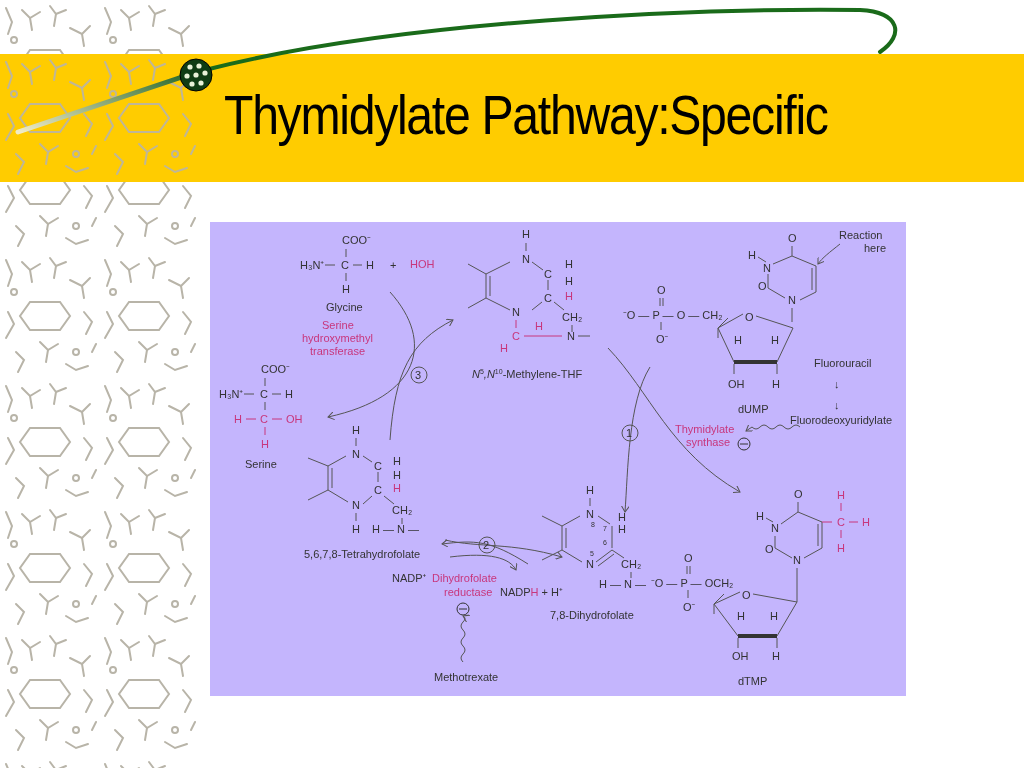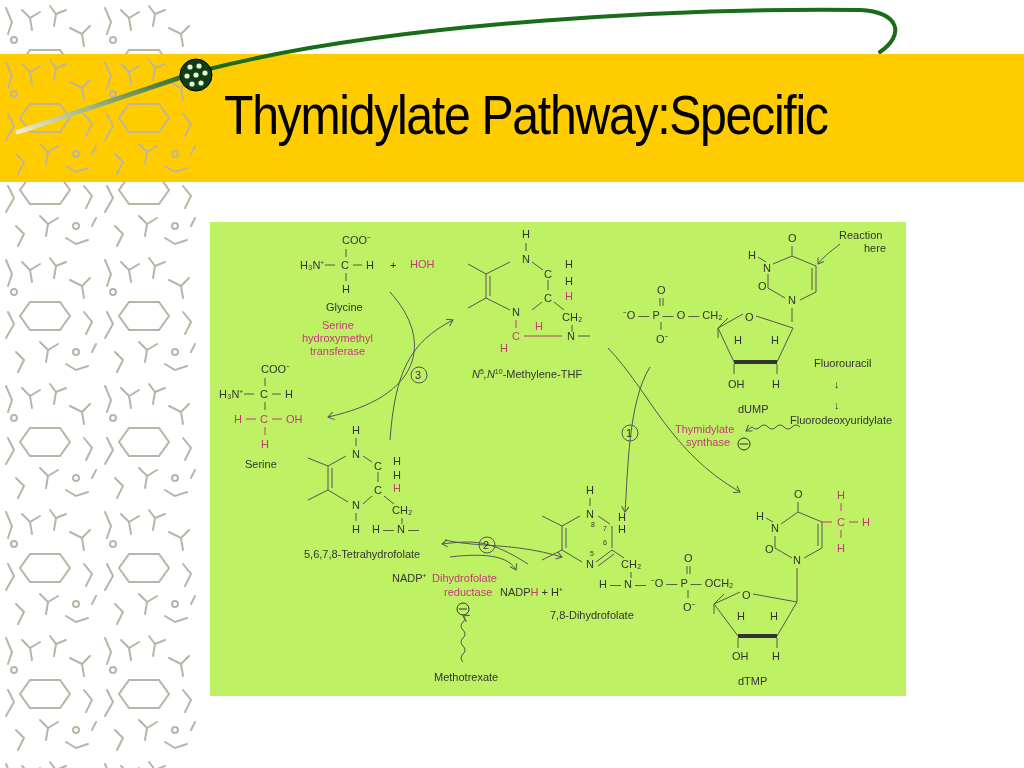--- a/index.html
+++ b/index.html
@@ -2,21 +2,21 @@
 <html><head>
 <meta charset="utf-8">
 <style>
   html,body{margin:0;padding:0;}
   body{width:1024px;height:768px;position:relative;overflow:hidden;background:#ffffff;font-family:"Liberation Sans",sans-serif;}
   .bg-pattern{position:absolute;left:0;top:0;width:198px;height:768px;overflow:hidden;}
   .title-band{position:absolute;left:0;top:54px;width:1024px;height:128px;background:#ffcc00;}
   .band-pattern{position:absolute;left:0;top:54px;width:198px;height:128px;overflow:hidden;}
   .title{position:absolute;left:224px;top:80px;font-size:56px;color:#000;letter-spacing:-1.5px;transform:scaleX(0.86);transform-origin:left top;white-space:nowrap;line-height:70px;}
   .deco{position:absolute;left:0;top:0;width:1024px;height:190px;pointer-events:none;}
-  .panel{position:absolute;left:210px;top:222px;width:696px;height:474px;background:#bef264;}
+  .panel{position:absolute;left:210px;top:222px;width:696px;height:474px;background:#c4b5fd;}
   .panel svg{position:absolute;left:0;top:0;}
   .t{font-family:"Liberation Sans",sans-serif;font-size:11px;fill:#333;}
   .m{fill:#c8367c;}
   .s{font-size:7px;}
   .i{font-style:italic;}
   .line{stroke:#555;stroke-width:1;fill:none;}
   .mline{stroke:#c8367c;stroke-width:1;fill:none;}
   .arrow{stroke:#555;stroke-width:1;fill:none;}
 </style>
 </head>

